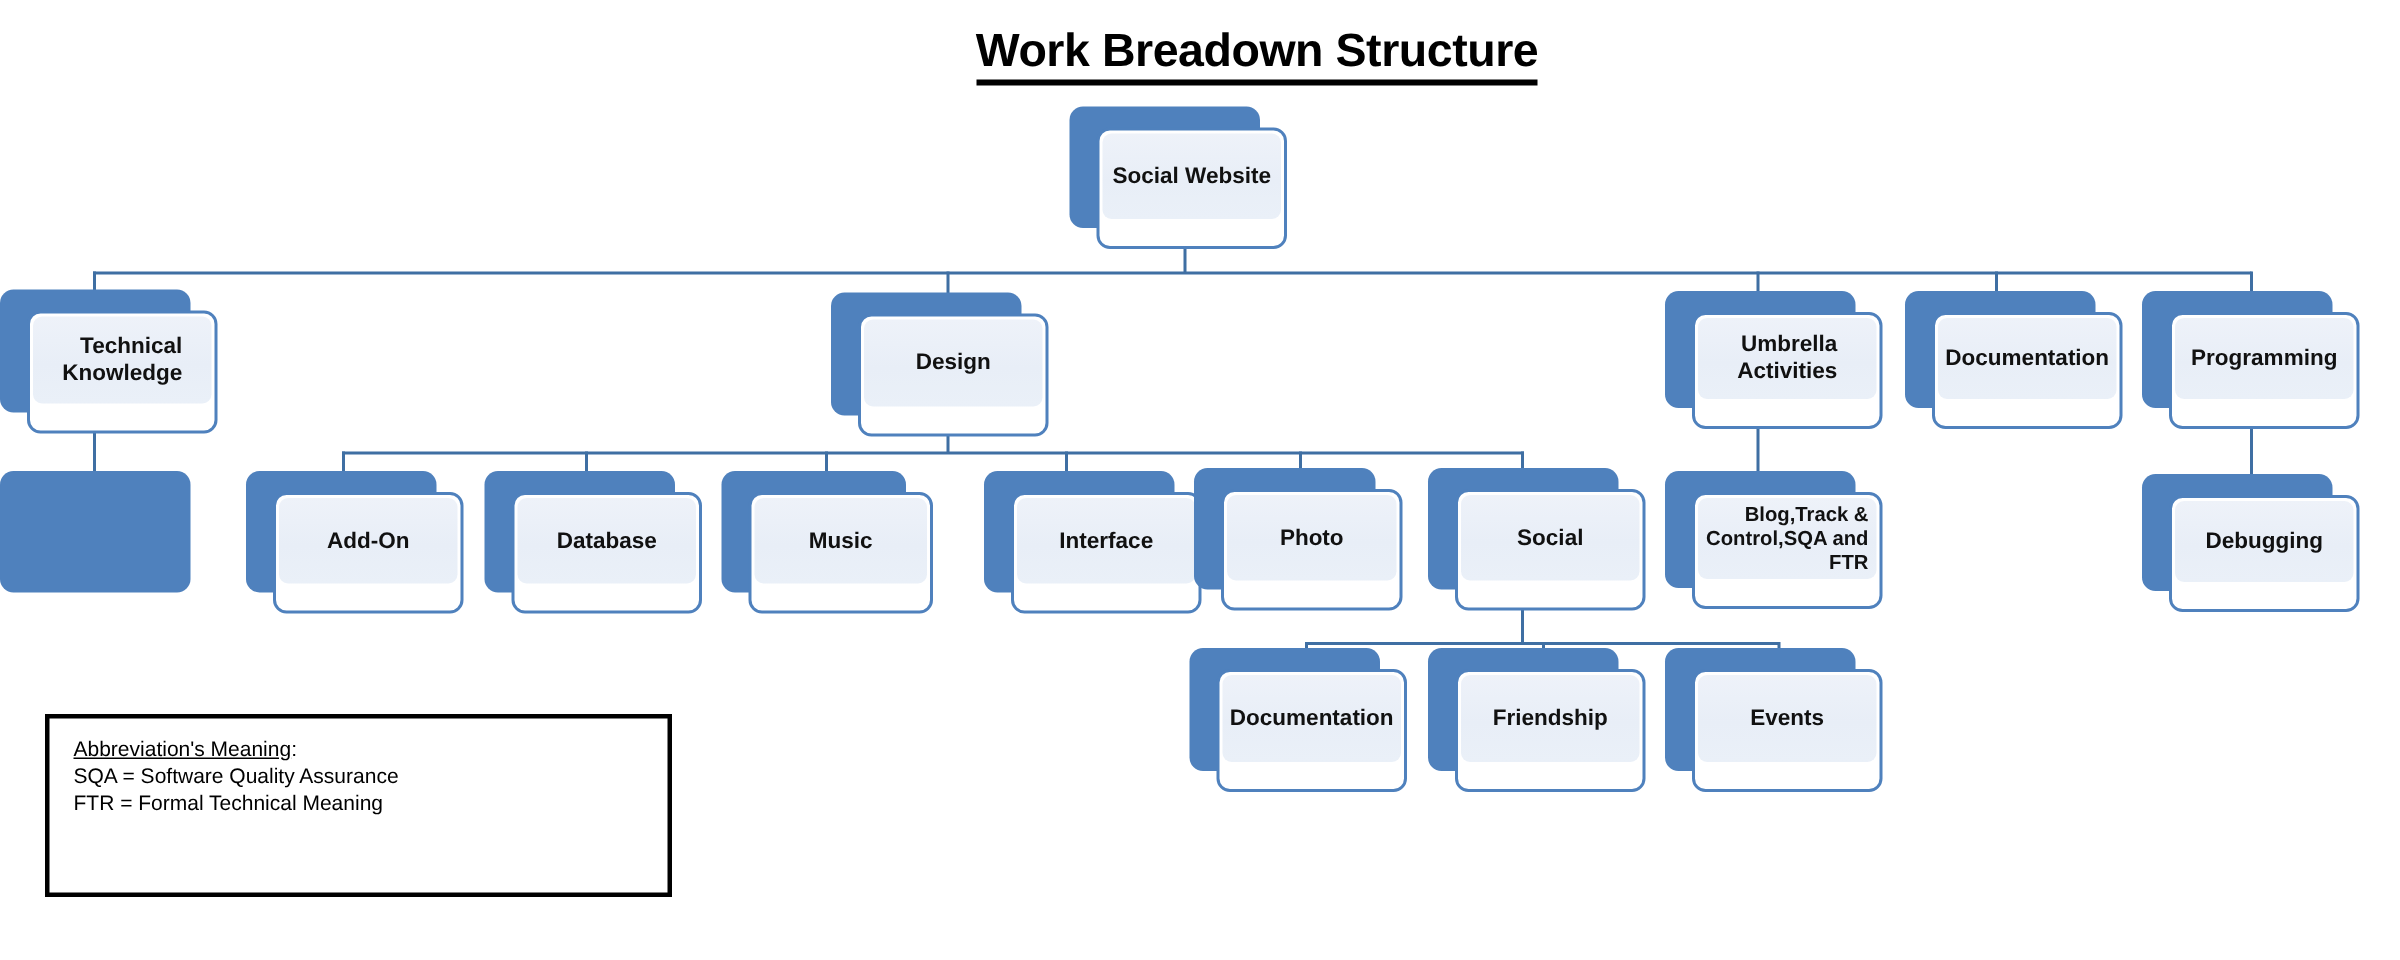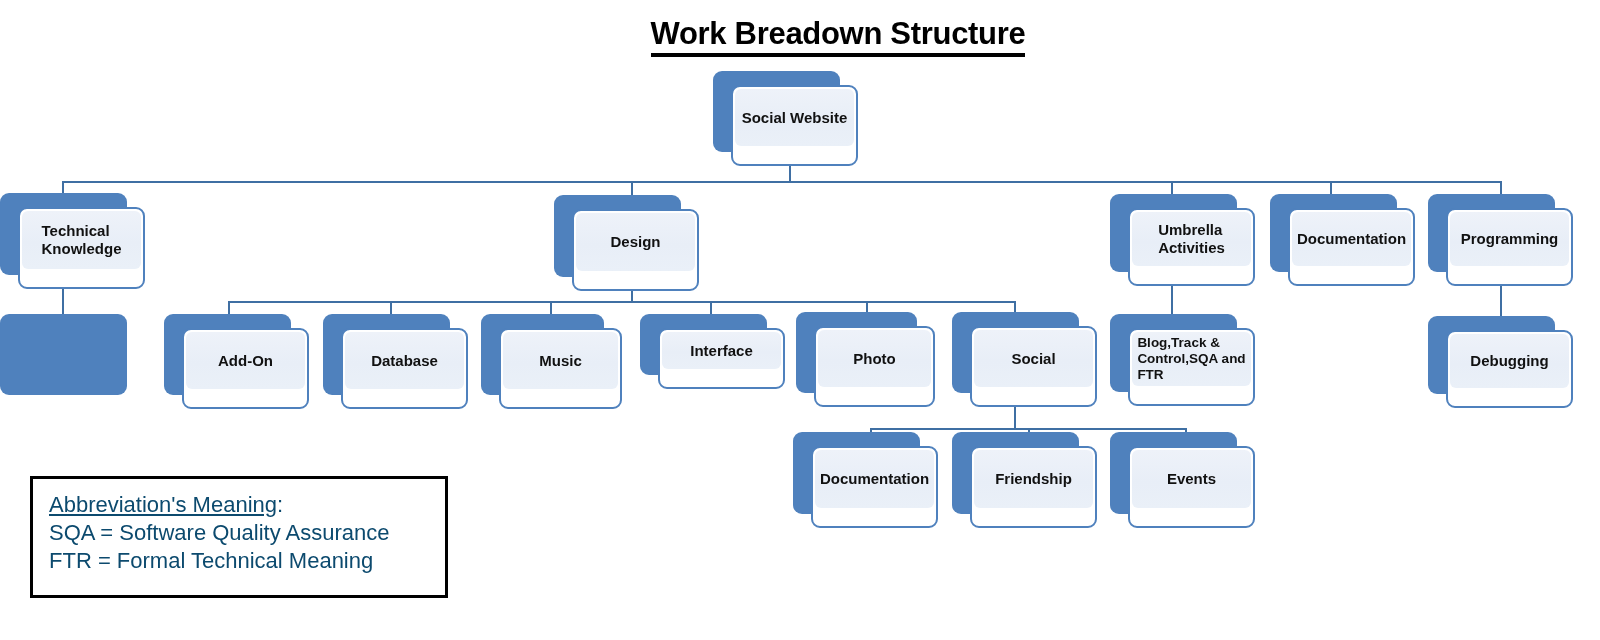--- a/index.html
+++ b/index.html
@@ -81,42 +81,42 @@
     display: flex;
     align-items: center;
     justify-content: center;
     box-sizing: border-box;
     padding: 0 4px;
   }
   .node .label {
     font-size: 15px;
     font-weight: bold;
     line-height: 1.18;
-    text-align: left;
+    text-align: right;
     color: #111111;
     white-space: pre-line;
   }
   .node.small .label { font-size: 13.5px; }
 
   
   #legend {
     position: absolute;
     left: 30px;
     top: 476px;
     width: 418px;
     height: 122px;
     border: 3px solid #000000;
     background: #ffffff;
     box-sizing: border-box;
     padding: 12px 0 0 16px;
   }
   #legend .lrow {
-    font-size: 22px;
+    font-size: 14px;
     line-height: 1.28;
-    color: #0c4a6e;
+    color: #000000;
     white-space: nowrap;
   }
   #legend .lhead .u {
     text-decoration: underline;
   }
 </style>
 </head>
 <body>
 
 <div id="canvas">
@@ -236,21 +236,21 @@
 
   <div class="node" style="left:481px; top:314px; width:141px; height:95px;">
     <div class="shadow"></div>
     <div class="card">
       <div class="inner">
         <span class="label">Music</span>
       </div>
     </div>
   </div>
 
-  <div class="node" style="left:640px; top:314px; width:145px; height:75px;">
+  <div class="node" style="left:656px; top:314px; width:145px; height:95px;">
     <div class="shadow"></div>
     <div class="card">
       <div class="inner">
         <span class="label">Interface</span>
       </div>
     </div>
   </div>
 
   <div class="node" style="left:796px; top:312px; width:139px; height:95px;">
     <div class="shadow"></div>

